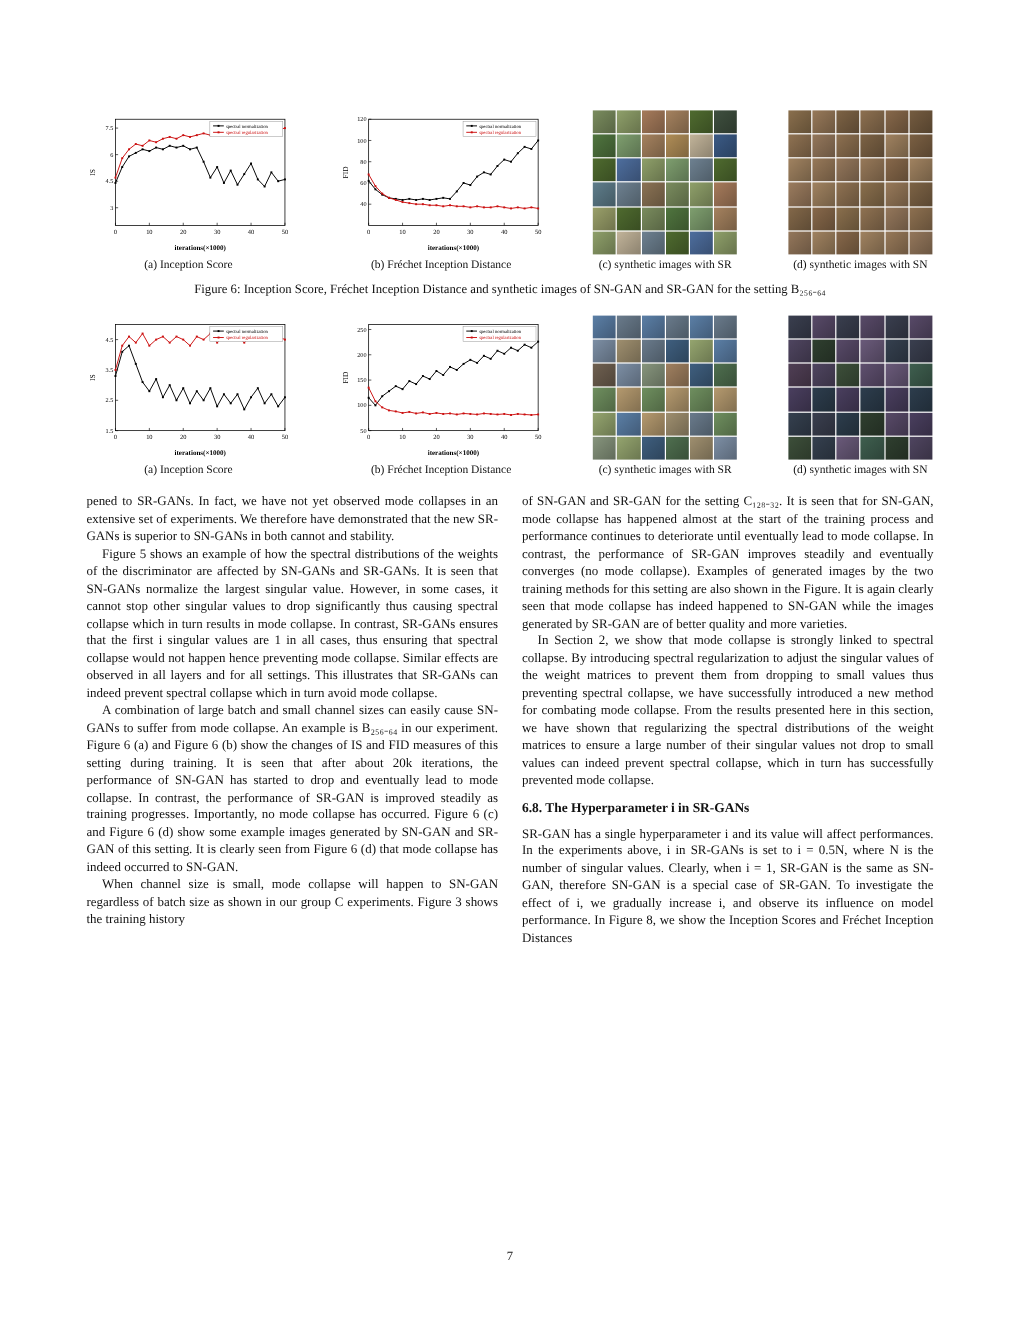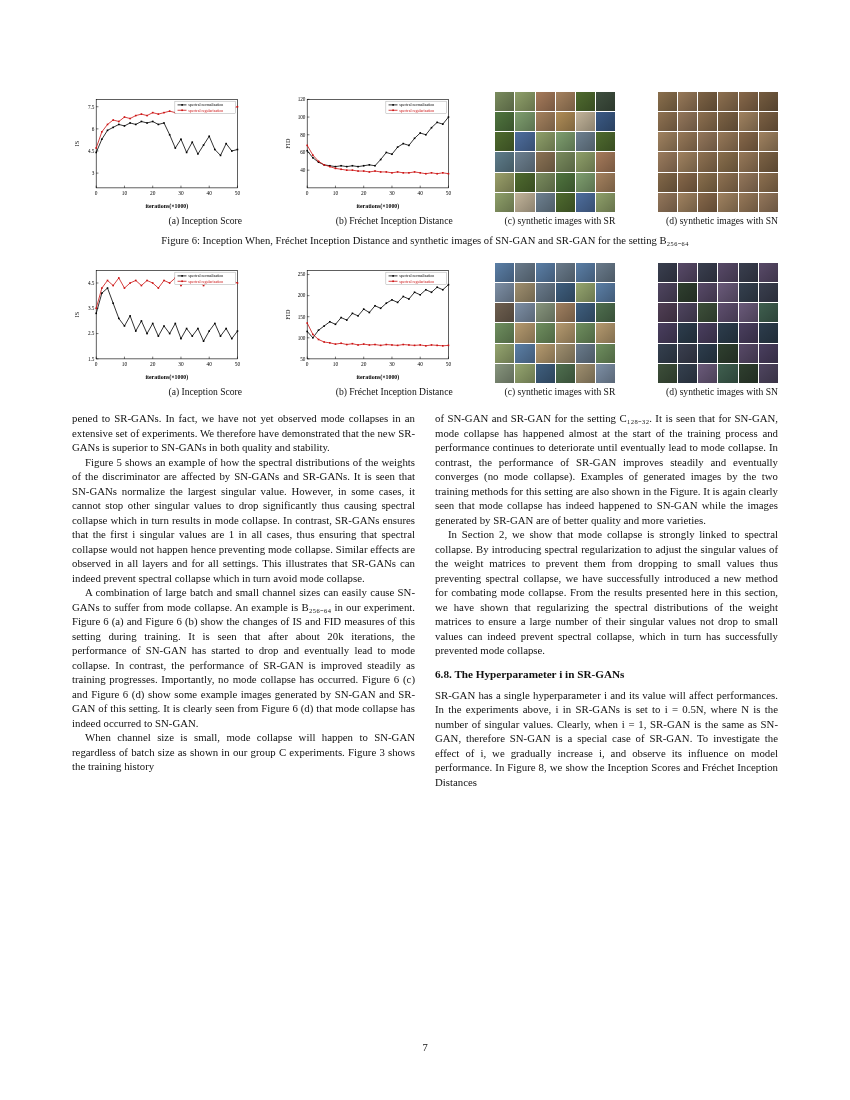--- a/index.html
+++ b/index.html
@@ -7,21 +7,21 @@
     width: 850px; height: 1100px; position: relative;
     font-family: "Liberation Serif", serif; color: #111;
     overflow: hidden;
   }
   .content { padding: 92px 72px 0 72px; }
 
   .fig-row {
     display: flex; justify-content: space-between; align-items: flex-end;
     width: 706px;
   }
-  .panel { display: flex; flex-direction: column; align-items: flex-end; }
+  .panel { display: flex; flex-direction: column; align-items: center; }
   .panel.chart { width: 170px; }
   .panel.grid  { width: 122px; }
   .chart svg { width: 170px; height: 118px; display: block; }
   .img-grid {
     display: grid; gap: 1px; width: 120px; height: 120px; background: #fff;
   }
   .img-grid div { width: 100%; height: 100%; }
   .subcap {
     font-size: 9.6px; margin-top: 3px; text-align: center; white-space: nowrap;
   }
@@ -305,21 +305,21 @@
             <div style="background: linear-gradient(135deg, rgb(148, 119, 91) 0%, rgb(107, 86, 66) 100%);"></div>
             <div style="background: linear-gradient(135deg, rgb(160, 130, 96) 0%, rgb(115, 94, 69) 100%);"></div>
             <div style="background: linear-gradient(135deg, rgb(135, 104, 74) 0%, rgb(97, 75, 53) 100%);"></div>
             <div style="background: linear-gradient(135deg, rgb(160, 130, 96) 0%, rgb(115, 94, 69) 100%);"></div>
             <div style="background: linear-gradient(135deg, rgb(151, 121, 89) 0%, rgb(109, 87, 64) 100%);"></div>
             <div style="background: linear-gradient(135deg, rgb(148, 119, 91) 0%, rgb(107, 86, 66) 100%);"></div>
           </div>
         <div class="subcap">(d) synthetic images with SN</div>
       </div>
     </div>
-    <div class="fig-caption">Figure 6: Inception When, Fréchet Inception Distance and synthetic images of SN-GAN and SR-GAN for the setting B₂₅₆₋₆₄</div>
+    <div class="fig-caption">Figure 6: Inception Score, Fréchet Inception Distance and synthetic images of SN-GAN and SR-GAN for the setting B₂₅₆₋₆₄</div>
   </div>
 
   <div>
     <div class="fig-row">
       <div class="panel chart">
         <svg viewBox="0 0 190 132">
             <rect x="27" y="6" width="158" height="99" fill="none" stroke="#000" stroke-width="0.7"></rect>
             <line x1="27" y1="105" x2="27" y2="102.5" stroke="#000" stroke-width="0.6"></line>
             <text x="27" y="113" font-size="6" text-anchor="middle" font-family="Liberation Serif, serif">0</text>
             <line x1="58.6" y1="105" x2="58.6" y2="102.5" stroke="#000" stroke-width="0.6"></line>
@@ -577,21 +577,21 @@
             <div style="background: linear-gradient(135deg, rgb(47, 63, 47) 0%, rgb(34, 45, 34) 100%);"></div>
             <div style="background: linear-gradient(135deg, rgb(79, 69, 96) 0%, rgb(57, 50, 69) 100%);"></div>
           </div>
         <div class="subcap">(d) synthetic images with SN</div>
       </div>
     </div>
   </div>
 
   <div class="cols">
     <div class="col">
-      <p class="noindent">pened to SR-GANs. In fact, we have not yet observed mode collapses in an extensive set of experiments. We therefore have demonstrated that the new SR-GANs is superior to SN-GANs in both quality and stability.</p>
+      <p class="noindent">pened to SR-GANs. In fact, we have not yet observed mode collapses in an extensive set of experiments. We therefore have demonstrated that the new SR-GANs is superior to SN-GANs in both cannot and stability.</p>
       <p>Figure 5 shows an example of how the spectral distributions of the weights of the discriminator are affected by SN-GANs and SR-GANs. It is seen that SN-GANs normalize the largest singular value. However, in some cases, it cannot stop other singular values to drop significantly thus causing spectral collapse which in turn results in mode collapse. In contrast, SR-GANs ensures that the first i singular values are 1 in all cases, thus ensuring that spectral collapse would not happen hence preventing mode collapse. Similar effects are observed in all layers and for all settings. This illustrates that SR-GANs can indeed prevent spectral collapse which in turn avoid mode collapse.</p>
       <p>A combination of large batch and small channel sizes can easily cause SN-GANs to suffer from mode collapse. An example is B₂₅₆₋₆₄ in our experiment. Figure 6 (a) and Figure 6 (b) show the changes of IS and FID measures of this setting during training. It is seen that after about 20k iterations, the performance of SN-GAN has started to drop and eventually lead to mode collapse. In contrast, the performance of SR-GAN is improved steadily as training progresses. Importantly, no mode collapse has occurred. Figure 6 (c) and Figure 6 (d) show some example images generated by SN-GAN and SR-GAN of this setting. It is clearly seen from Figure 6 (d) that mode collapse has indeed occurred to SN-GAN.</p>
       <p>When channel size is small, mode collapse will happen to SN-GAN regardless of batch size as shown in our group C experiments. Figure 3 shows the training history</p>
     </div>
     <div class="col">
       <p class="noindent">of SN-GAN and SR-GAN for the setting C₁₂₈₋₃₂. It is seen that for SN-GAN, mode collapse has happened almost at the start of the training process and performance continues to deteriorate until eventually lead to mode collapse. In contrast, the performance of SR-GAN improves steadily and eventually converges (no mode collapse). Examples of generated images by the two training methods for this setting are also shown in the Figure. It is again clearly seen that mode collapse has indeed happened to SN-GAN while the images generated by SR-GAN are of better quality and more varieties.</p>
       <p>In Section 2, we show that mode collapse is strongly linked to spectral collapse. By introducing spectral regularization to adjust the singular values of the weight matrices to prevent them from dropping to small values thus preventing spectral collapse, we have successfully introduced a new method for combating mode collapse. From the results presented here in this section, we have shown that regularizing the spectral distributions of the weight matrices to ensure a large number of their singular values not drop to small values can indeed prevent spectral collapse, which in turn has successfully prevented mode collapse.</p>
       <div class="section-heading">6.8. The Hyperparameter i in SR-GANs</div>
       <p class="noindent">SR-GAN has a single hyperparameter i and its value will affect performances. In the experiments above, i in SR-GANs is set to i = 0.5N, where N is the number of singular values. Clearly, when i = 1, SR-GAN is the same as SN-GAN, therefore SN-GAN is a special case of SR-GAN. To investigate the effect of i, we gradually increase i, and observe its influence on model performance. In Figure 8, we show the Inception Scores and Fréchet Inception Distances</p>
     </div>

